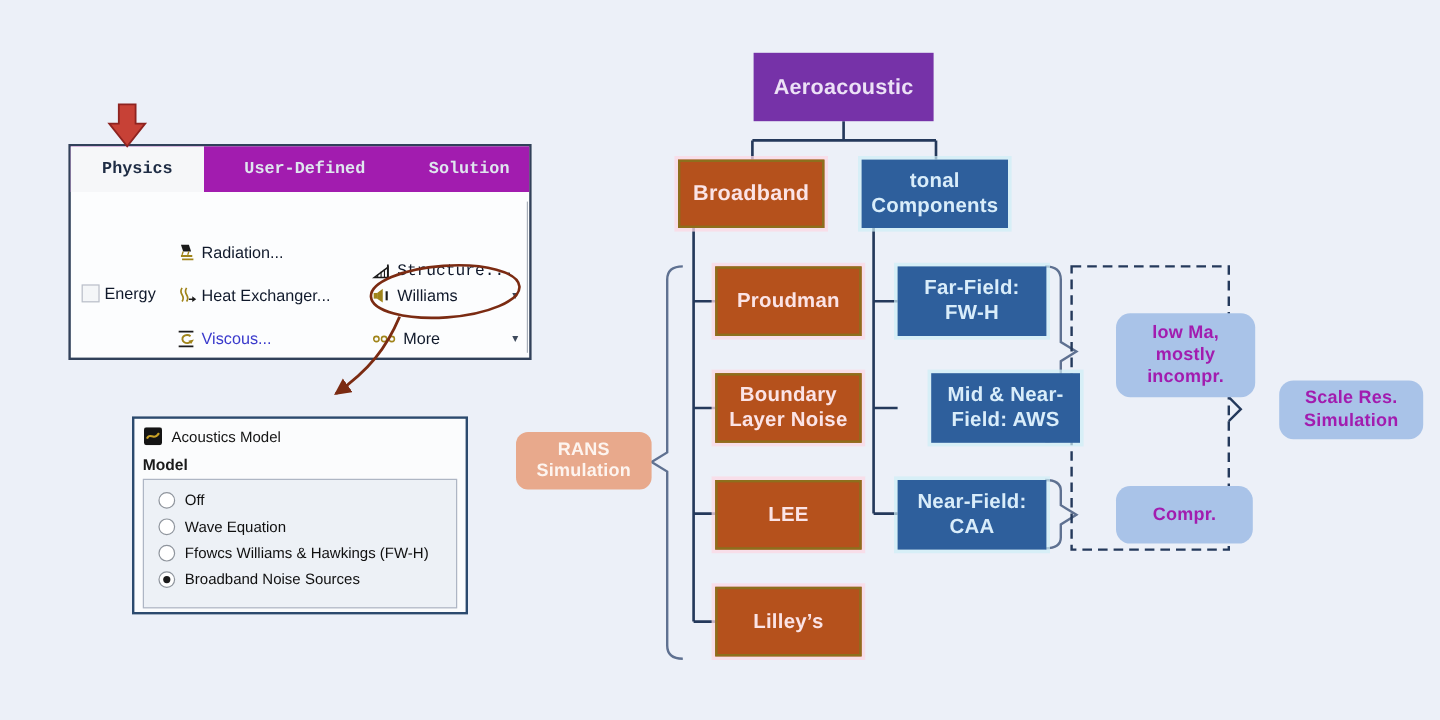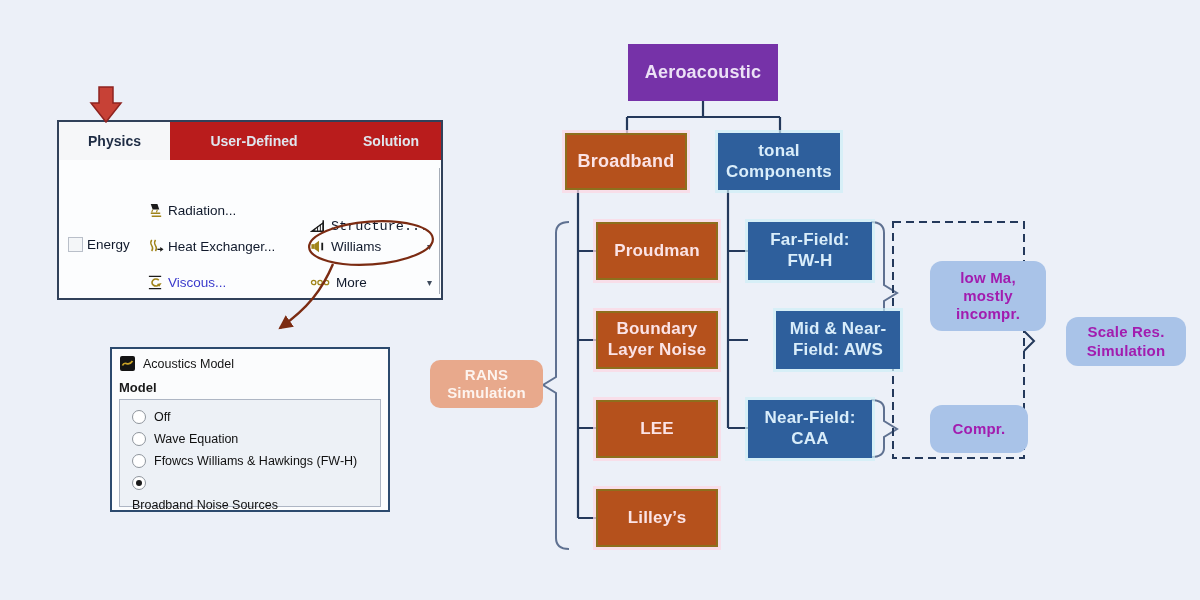--- a/index.html
+++ b/index.html
@@ -18,21 +18,21 @@
   .node-soft{background:#a9c3e8;color:#a21caf;font-size:15px;border-radius:12px;font-weight:600;margin-left:29px;}
   .node-salmon{background:#e8a98c;color:#fdf4ef;font-size:15px;border-radius:10px;font-weight:600;}
 
   
   .layer{position:absolute;left:0;top:0;z-index:1;}
   .toplayer{position:absolute;left:0;top:0;z-index:6;pointer-events:none;}
 
   
   .ribbon{position:absolute;left:57px;top:120px;width:386px;height:180px;z-index:3;
           background:#fcfdfe;border:2px solid #31415a;box-sizing:border-box;}
-  .tabbar{position:absolute;left:0;top:0;right:0;height:38px;background:#b91c1c;}
+  .tabbar{position:absolute;left:0;top:0;right:0;height:38px;background:#a21caf;font-family:Liberation Mono, monospace;}
   .tab{position:absolute;top:0;height:38px;display:flex;align-items:center;justify-content:center;
        font-size:14px;font-weight:700;color:#dfe6ee;cursor:default;}
   .tab.active{left:0;width:111px;background:#f6f7f9;color:#1e2c44;}
   .tab.t-user{left:115px;width:160px;}
   .tab.t-sol{right:10px;width:80px;}
   .rrow{position:absolute;height:24px;display:flex;align-items:center;gap:4px;
         font-size:13.5px;color:#10192b;white-space:nowrap;}
   .rrow .lbl{font-weight:400;}
   .viscous .lbl{color:#3a3acc;}
   .chev{font-size:10px;color:#3e4a5c;margin-left:auto;}
@@ -84,21 +84,21 @@
   <div class="node node-orange" style="left:596px;top:311px;width:122px;height:58px;">Boundary Layer Noise</div>
   <div class="node node-orange" style="left:596px;top:400px;width:122px;height:58px;">LEE</div>
   <div class="node node-orange" style="left:596px;top:489px;width:122px;height:58px;">Lilley’s</div>
 
   <div class="node node-blue" style="left:748px;top:222px;width:124px;height:58px;">Far-Field: FW-H</div>
   <div class="node node-blue" style="left:748px;top:311px;width:124px;height:58px;margin-left:28px;">Mid &amp; Near-Field: AWS</div>
   <div class="node node-blue" style="left:748px;top:400px;width:124px;height:58px;">Near-Field: CAA</div>
 
   <div class="node node-salmon" style="left:430px;top:360px;width:113px;height:48px;">RANS Simulation</div>
   <div class="node node-soft" style="left:901px;top:261px;width:116px;height:70px;">low Ma, mostly incompr.</div>
-  <div class="node node-soft" style="left:901px;top:405px;width:98px;height:48px;">Compr.</div>
+  <div class="node node-soft" style="left:901px;top:405px;width:114px;height:48px;">Compr.</div>
   <div class="node node-soft" style="left:1037px;top:317px;width:120px;height:49px;">Scale Res. Simulation</div>
 
   <div class="ribbon">
     <div class="tabbar">
       <div class="tab active">Physics</div>
       <div class="tab t-user">User-Defined</div>
       <div class="tab t-sol">Solution</div>
     </div>
 
     <div class="rrow" style="left:9px;top:110px;">
@@ -180,21 +180,21 @@
         <span>Off</span>
       </div>
       <div class="opt" style="top:32px;">
         <span class="radio"></span>
         <span>Wave Equation</span>
       </div>
       <div class="opt" style="top:54px;">
         <span class="radio"></span>
         <span>Ffowcs Williams &amp; Hawkings (FW-H)</span>
       </div>
-      <div class="opt" style="top:76px;flex-direction:column;">
+      <div class="opt" style="top:76px;">
         <span class="radio checked">
             <span class="dot"></span>
           </span>
         <span>Broadband Noise Sources</span>
       </div>
     </div>
   </div>
 
   <svg class="toplayer" width="1200" height="600">
     <defs>

